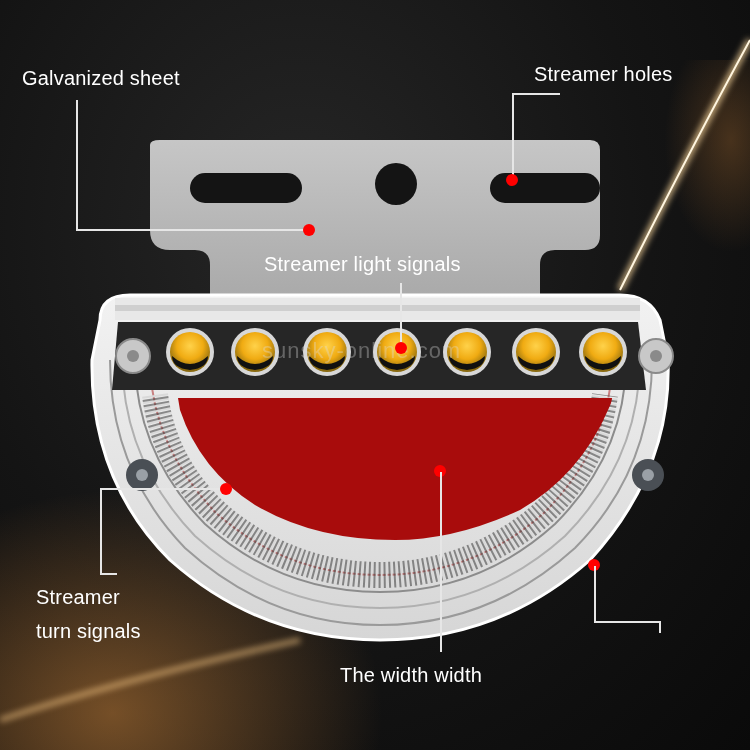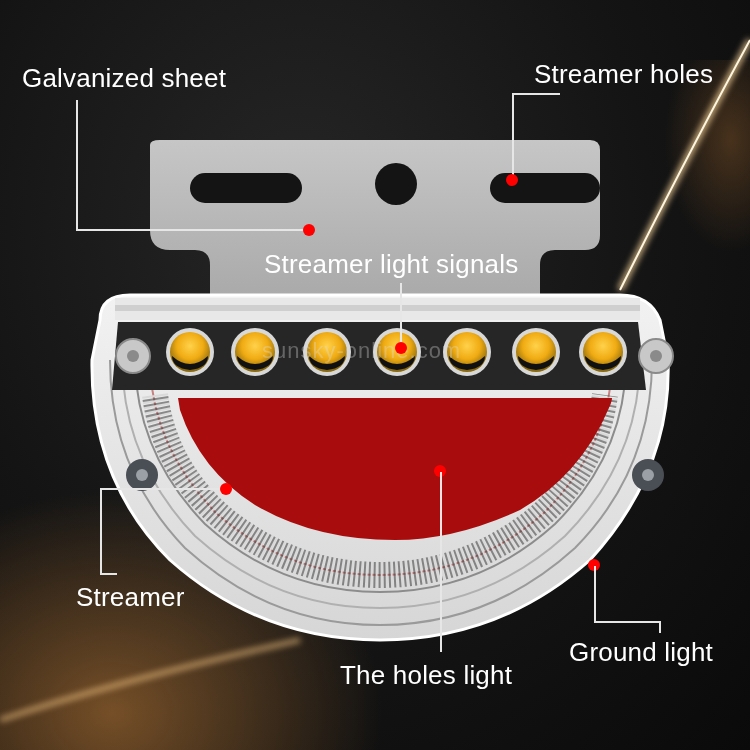--- a/index.html
+++ b/index.html
@@ -4,21 +4,21 @@
 <style>
   html, body { margin: 0; padding: 0; }
   body { width: 750px; height: 750px; overflow: hidden; background: #111; }
   .stage {
     position: relative; width: 750px; height: 750px; overflow: hidden;
     background: radial-gradient(ellipse at 40% 30%, #262626 0%, #141414 55%, #0a0a0a 100%);
     font-family: "Liberation Sans", sans-serif;
   }
   .glow-streak { position: absolute; left: 0; top: 0; width: 750px; height: 750px; pointer-events: none; }
   .label {
-    position: absolute; color: #ffffff; font-size: 26px; line-height: 32px;
+    position: absolute; color: #ffffff; font-size: 20px; line-height: 32px;
     white-space: nowrap; letter-spacing: 0.2px;
   }
   .label.multi { white-space: normal; width: 160px; line-height: 34px; }
   .leader { position: absolute; background: #e6e6e6; }
   .dot {
     position: absolute; width: 12px; height: 12px; border-radius: 50%;
     background: #ff0000; transform: translate(-6px, -6px);
   }
   .product { position: absolute; left: 0; top: 0; width: 750px; height: 750px; }
   .watermark {
@@ -152,31 +152,31 @@
 
   <div class="label" style="left:534px; top:58px;">Streamer holes</div>
   <div class="leader" style="left:512px; top:93px; width:48px; height:2px;"></div>
   <div class="leader" style="left:512px; top:93px; width:2px; height:86px;"></div>
   <div class="dot" style="left:512px; top:180px;"></div>
 
   <div class="label" style="left:264px; top:248px;">Streamer light signals</div>
   <div class="leader" style="left:400px; top:283px; width:2px; height:64px;"></div>
   <div class="dot" style="left:401px; top:348px;"></div>
 
-  <div class="label multi" style="left:36px; top:580px;margin-left:40px;">
+  <div class="label multi" style="left:36px; top:580px;">
     <span>Streamer</span><br>
+    <span>turn signals</span>
   </div>
   <div class="leader" style="left:100px; top:488px; width:2px; height:86px;"></div>
   <div class="leader" style="left:100px; top:573px; width:17px; height:2px;"></div>
   <div class="leader" style="left:100px; top:488px; width:126px; height:2px;"></div>
   <div class="dot" style="left:226px; top:489px;"></div>
 
   <div class="dot" style="left:440px; top:471px;"></div>
   <div class="leader" style="left:440px; top:472px; width:2px; height:180px;"></div>
-  <div class="label" style="left:340px; top:659px;">The holes light</div>
+  <div class="label" style="left:340px; top:659px;">The width width</div>
 
   <div class="dot" style="left:594px; top:565px;"></div>
   <div class="leader" style="left:594px; top:566px; width:2px; height:56px;"></div>
   <div class="leader" style="left:594px; top:621px; width:66px; height:2px;"></div>
   <div class="leader" style="left:659px; top:621px; width:2px; height:12px;"></div>
-  <div class="label" style="left:569px; top:636px;">Ground light</div>
 
 </div>
 
 </body></html>

